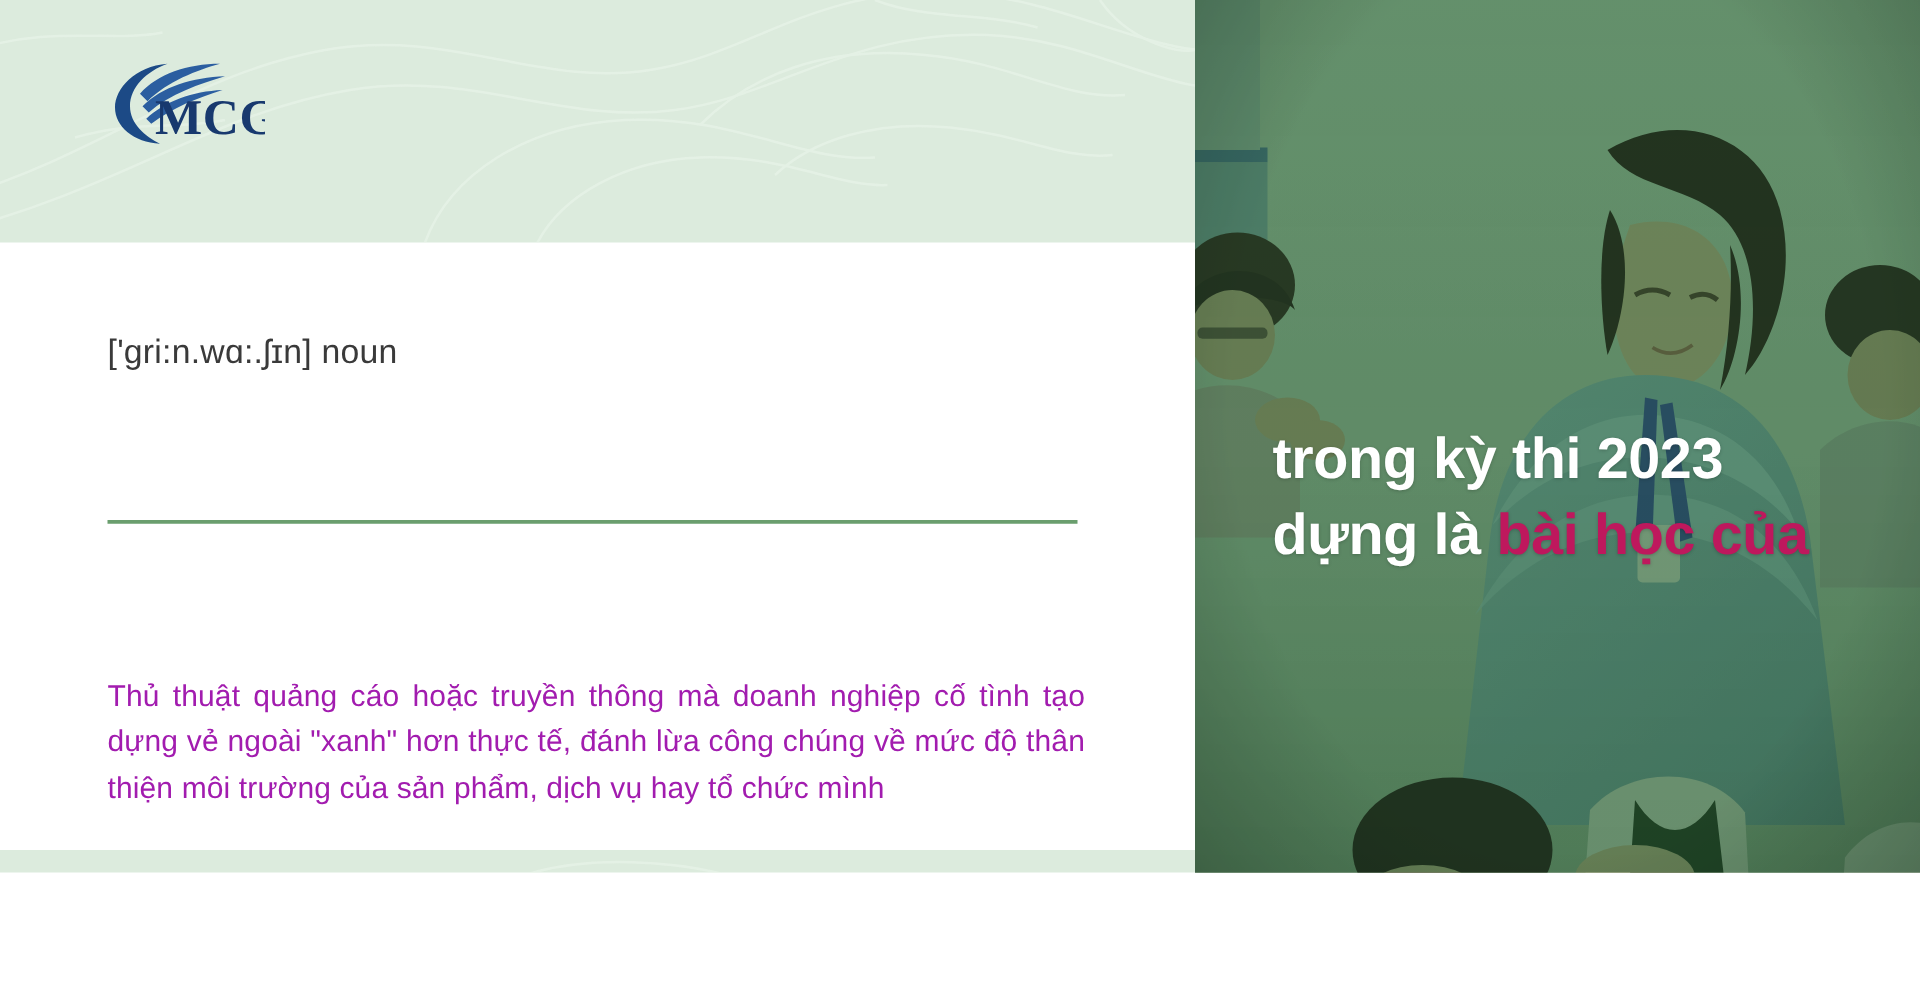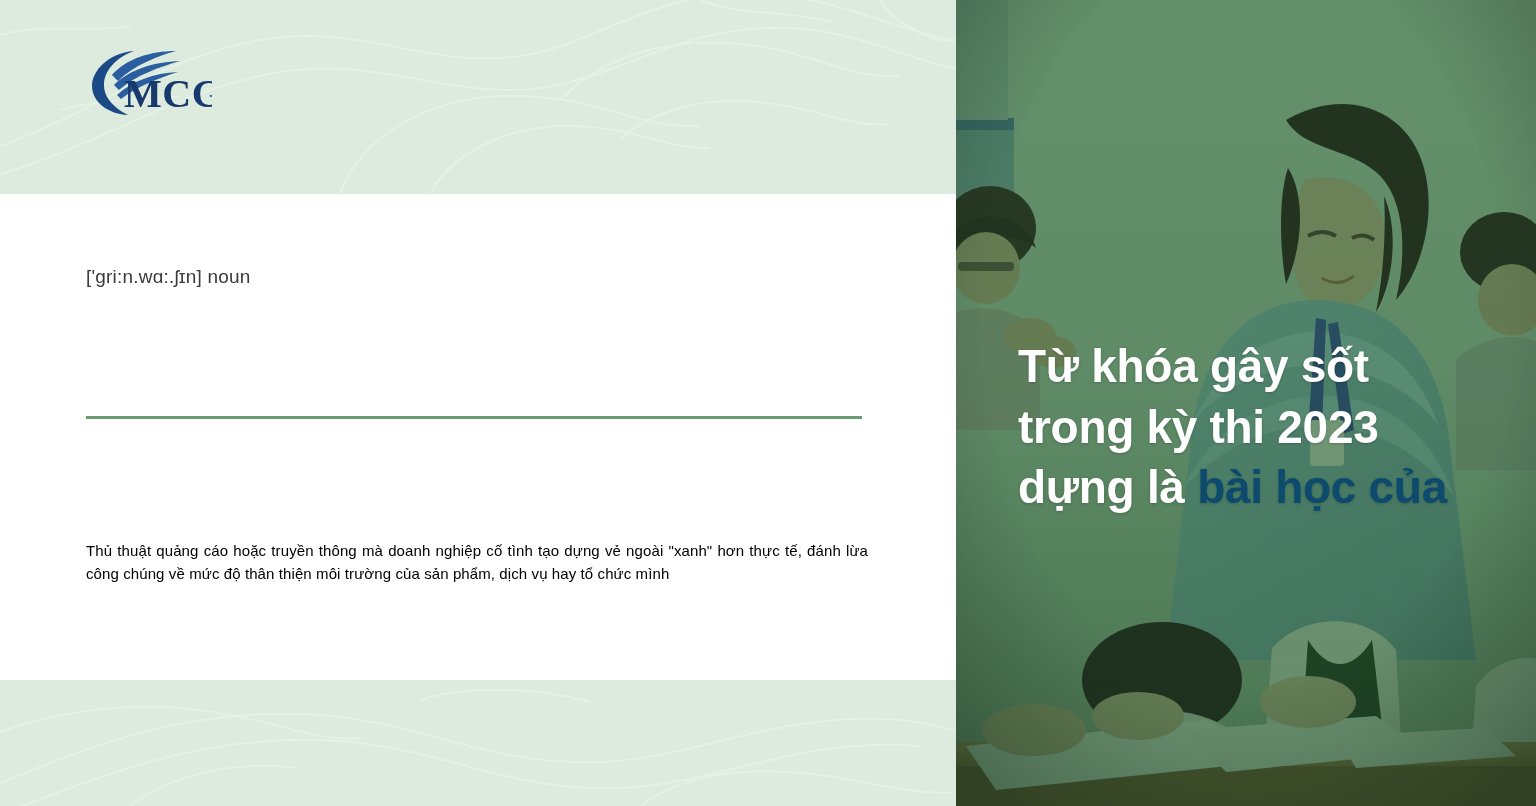--- a/index.html
+++ b/index.html
@@ -4,21 +4,21 @@
 <style>
   * { margin:0; padding:0; box-sizing:border-box; }
   html, body {
     width:1536px; height:806px;
     background:#ffffff;
     font-family:"Liberation Sans", sans-serif;
     overflow:hidden;
   }
   .slide {
     position:relative;
-    width:1536px; height:806px;
+    width:1536px; height:698px;
     background:#ffffff;
     overflow:hidden;
   }
 
   
   .left-col {
     position:absolute; left:0; top:0;
     width:956px; height:806px;
     background:#ffffff;
     overflow:hidden;
@@ -46,38 +46,38 @@
   .headword {
     font-size:84px;
     font-weight:700;
     color:#1b7a28;
     letter-spacing:-1.5px;
     line-height:1.06;
     white-space:nowrap;
   }
   .phonetic {
     margin-top:14px;
-    font-size:19px;
+    font-size:27px;
     font-weight:400;
     color:#3a3a3a;
     letter-spacing:.2px;
   }
   .rule {
     position:absolute; left:86px; top:416px;
     width:776px; height:3px;
     background:#6a9e6e;
   }
 
   
   .definition {
     position:absolute; left:86px; top:540px;
     width:782px;
-    font-size:15px;
+    font-size:24px;
     line-height:1.52;
-    color:#000000;
+    color:#a21caf;
     text-align:justify;
     letter-spacing:.1px;
   }
 
   
   .right-col {
     position:absolute; left:956px; top:0;
     width:580px; height:806px;
     overflow:hidden;
     background:#5c7f5a;
@@ -102,21 +102,21 @@
     position:absolute; left:1018px; top:336px;
     width:470px;
     font-size:46px;
     font-weight:700;
     line-height:1.32;
     color:#ffffff;
     letter-spacing:-.3px;
     text-shadow:0 1px 3px rgba(0,0,0,.20);
     z-index:5;
   }
-  .headline .accent { color:#0c4a6e; }
+  .headline .accent { color:#be185d; }
 </style>
 </head>
 <body>
 
 <div class="slide">
 
   <div class="left-col">
 
     <div class="band band-top">
       <svg class="contours" viewBox="0 0 956 194" preserveAspectRatio="none">
@@ -268,18 +268,17 @@
 
         <rect x="0" y="0" width="580" height="806" fill="url(#vig)"></rect>
       </svg>
     </div>
 
     <div class="tint"></div>
     <div class="tint2"></div>
   </div>
 
   <div class="headline">
-    <div>Từ khóa gây sốt</div>
     <div>trong kỳ thi 2023</div>
     <div><span>dựng là </span><span class="accent">bài học của</span></div>
   </div>
 
 </div>
 
 </body></html>

